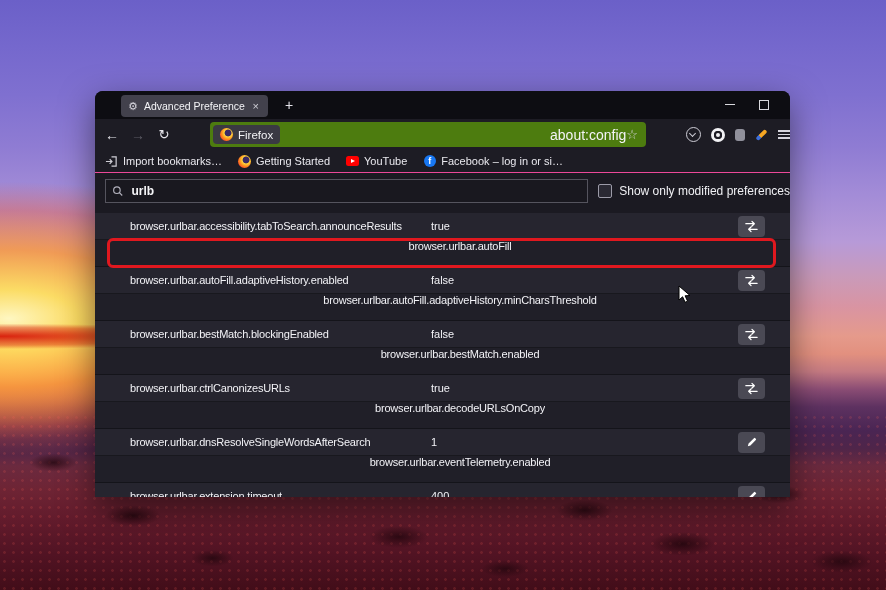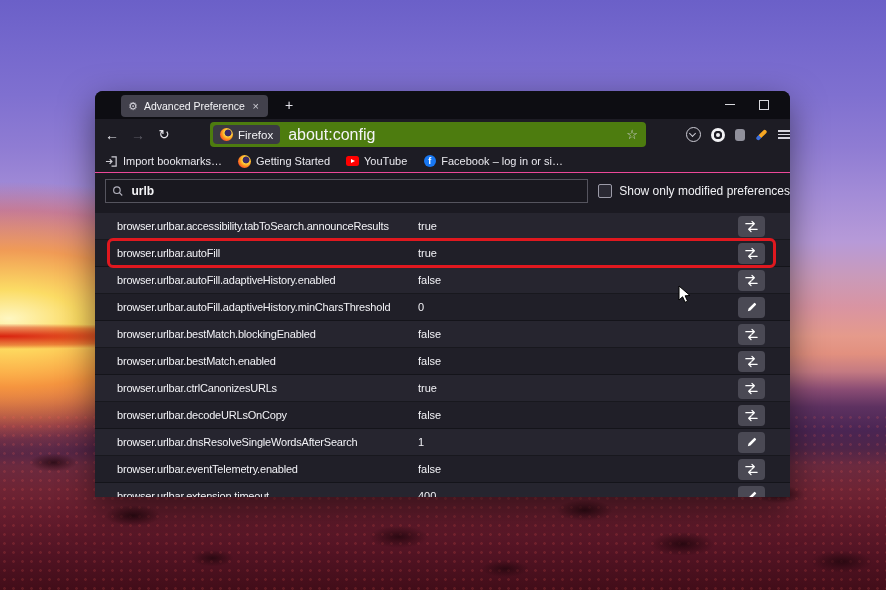--- a/index.html
+++ b/index.html
@@ -54,21 +54,21 @@
   .nav-icon.back{margin-left:4px;}
   .nav-icon.fwd{color:#5d5c66;}
   .nav-icon.reload{font-size:13px;}
   .urlbar{position:absolute;left:115px;top:3px;width:436px;height:25px;background:#4d7c0f;
           border-radius:4px;display:flex;align-items:center;}
   .engine-pill{display:flex;align-items:center;gap:5px;background:#3a3943;border-radius:4px;
                height:19px;margin-left:3px;padding:0 7px;}
   .ff-logo{width:13px;height:13px;border-radius:50%;
            background:radial-gradient(circle at 62% 38%, #3b2a66 0 26%, #ffd23e 34%, #ff9a1f 52%, #ff5426 74%, #e3116c 100%);}
   .engine-label{font-size:11.5px;color:#f2f2f5;}
-  .url-text{font-size:16px;color:#f4f4f7;margin-left:8px;flex:1;}
+  .url-text{font-size:14px;color:#f4f4f7;margin-left:8px;flex:1;text-align:right;}
   .url-star{font-size:13px;color:#d3d2da;margin-right:8px;}
   .ext-area{position:absolute;left:591px;top:0;height:31px;display:flex;align-items:center;gap:10px;}
   .pocket{width:13px;height:13px;border:1.3px solid #cdccd5;border-radius:50%;position:relative;}
   .pocket::after{content:"";position:absolute;left:3px;top:3px;width:4px;height:4px;
                  border-right:1.3px solid #cdccd5;border-bottom:1.3px solid #cdccd5;transform:rotate(45deg);}
   .record{width:14px;height:14px;border-radius:50%;background:#f2f2f5;position:relative;}
   .record::after{content:"";position:absolute;left:3px;top:3px;width:8px;height:8px;border-radius:50%;
                  background:#1d1c24;box-shadow:inset 0 0 0 5px #1d1c24;}
   .record::before{content:"";position:absolute;left:5px;top:5px;width:4px;height:4px;border-radius:50%;
                   background:#f2f2f5;z-index:2;}
@@ -97,22 +97,22 @@
   .search-box input{background:transparent;border:none;outline:none;color:#f4f4f7;
                     font-size:12px;font-family:inherit;width:100%;margin-left:6px;font-weight:bold;}
   .chk-wrap{display:flex;align-items:flex-end;margin-left:10px;gap:7px;}
   .chk{width:12px;height:12px;border:1px solid #9c9ba8;background:#2a2933;border-radius:2px;}
   .chk-label{font-size:12px;color:#f0f0f4;white-space:nowrap;}
 
   .prefs{position:absolute;left:0;right:0;top:40px;}
   .row{position:relative;display:flex;align-items:center;height:26px;
        border-bottom:1px solid rgba(0,0,0,.35);}
   .row.alt-a{background:#26252f;}
-  .row.alt-b{background:#201f28;}
-  .pref-name{flex:0 0 301px;margin-left:22px;font-size:11px;letter-spacing:-.2px;
+  .row.alt-b{background:#201f28;flex-direction:column;}
+  .pref-name{flex:0 0 301px;margin-left:35px;font-size:11px;letter-spacing:-.2px;
              color:#f2f2f6;white-space:nowrap;overflow:hidden;}
   .pref-value{flex:1;font-size:11px;font-weight:normal;color:#f2f2f6;}
   .action-btn{flex:0 0 27px;height:21px;margin-right:25px;background:#4a4954;border:none;
               border-radius:4px;display:flex;align-items:center;justify-content:center;padding:0;}
   .red-outline{position:absolute;left:12px;right:14px;top:-2px;bottom:-2px;
                border:3px solid var(--hl,#e0181f);border-radius:6px;pointer-events:none;z-index:5;}
 
   .cursor{position:absolute;left:583px;top:112px;z-index:9;}
 </style>
 </head>

